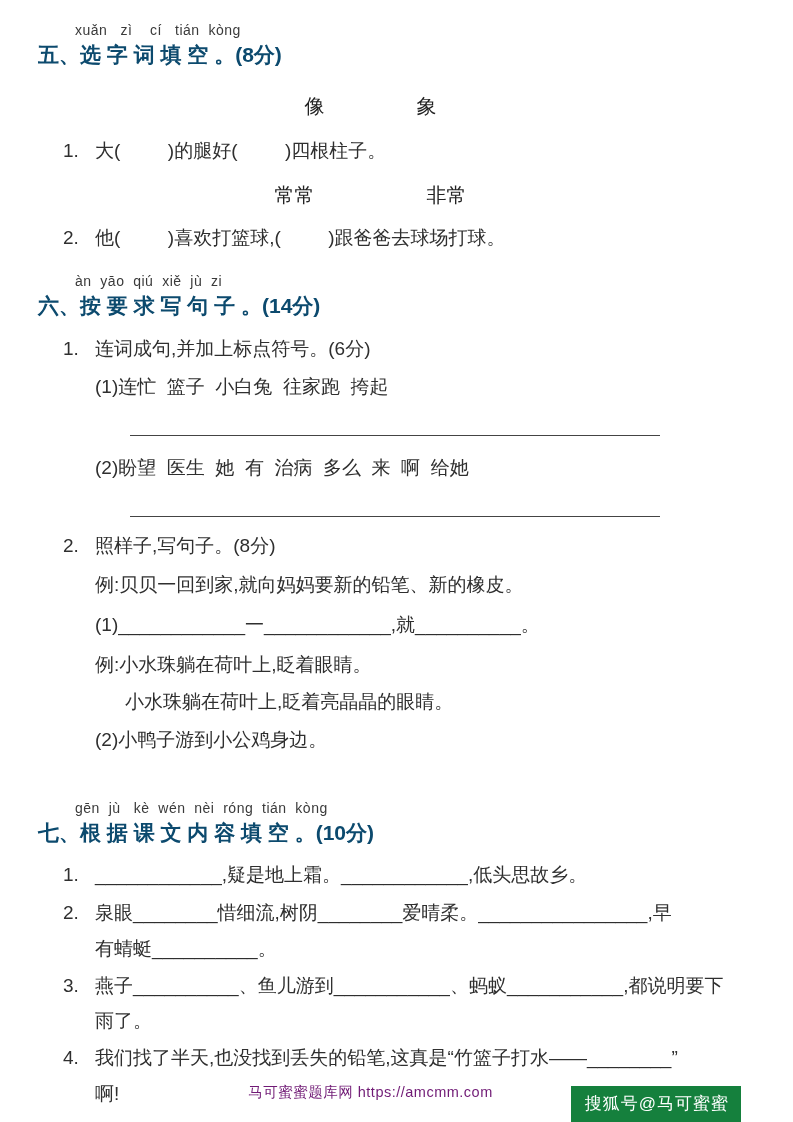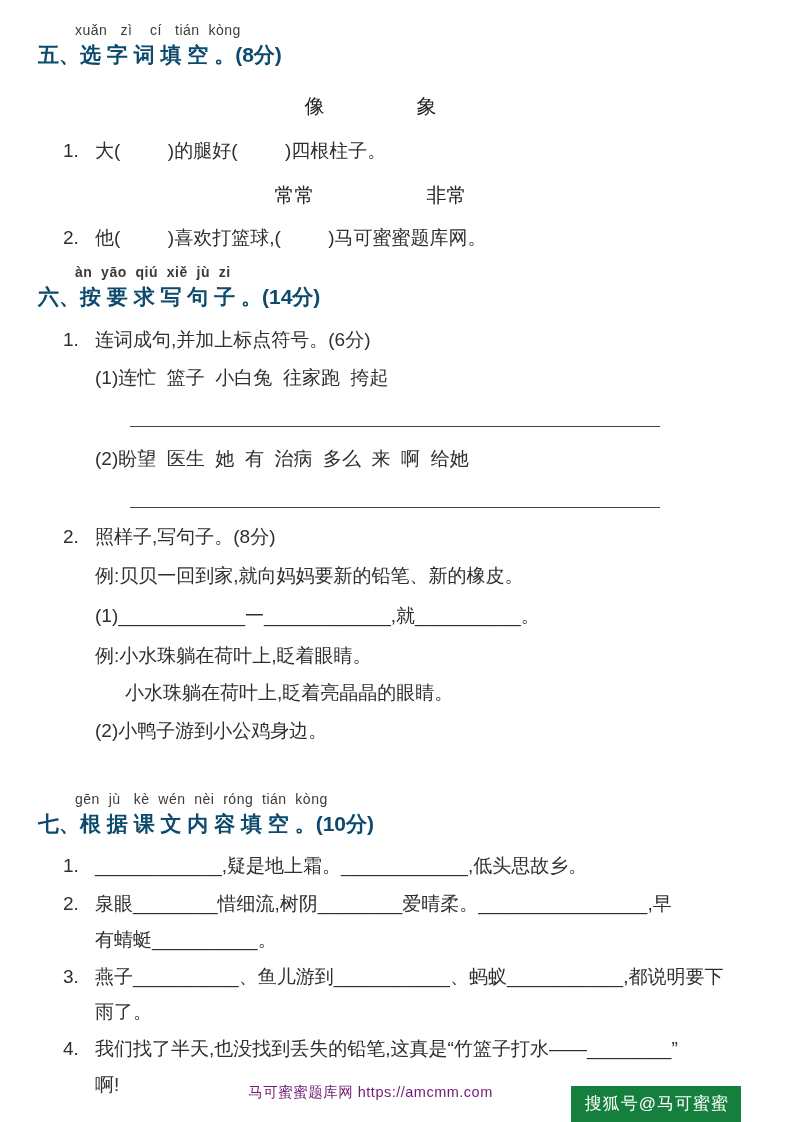--- a/index.html
+++ b/index.html
@@ -97,24 +97,24 @@
     <span class="qtext">大(         )的腿好(         )四根柱子。</span>
   </div>
 
   <div class="opts" style="margin-top:19px;gap:112px;">
     <span>常常</span>
     <span>非常</span>
   </div>
 
   <div class="q" style="margin-top:17px;">
     <span class="qnum">2.</span>
-    <span class="qtext">他(         )喜欢打篮球,(         )马可蜜蜜题库网。</span>
+    <span class="qtext">他(         )喜欢打篮球,(         )跟爸爸去球场打球。</span>
   </div>
 
-  <div class="pinyin" style="margin-top:14px;font-weight:bold;">àn  yāo  qiú  xiě  jù  zi</div>
+  <div class="pinyin" style="margin-top:23px;">àn  yāo  qiú  xiě  jù  zi</div>
   <div class="sec-title">六、按 要 求 写 句 子 。(14分)</div>
 
   <div class="q" style="margin-top:17px;">
     <span class="qnum">1.</span>
     <span class="qtext">连词成句,并加上标点符号。(6分)</span>
   </div>
 
   <div class="sub" style="margin-top:15px;">(1)连忙  篮子  小白兔  往家跑  挎起</div>
   <div class="answer-line" style="margin-top:2px;"></div>
 

